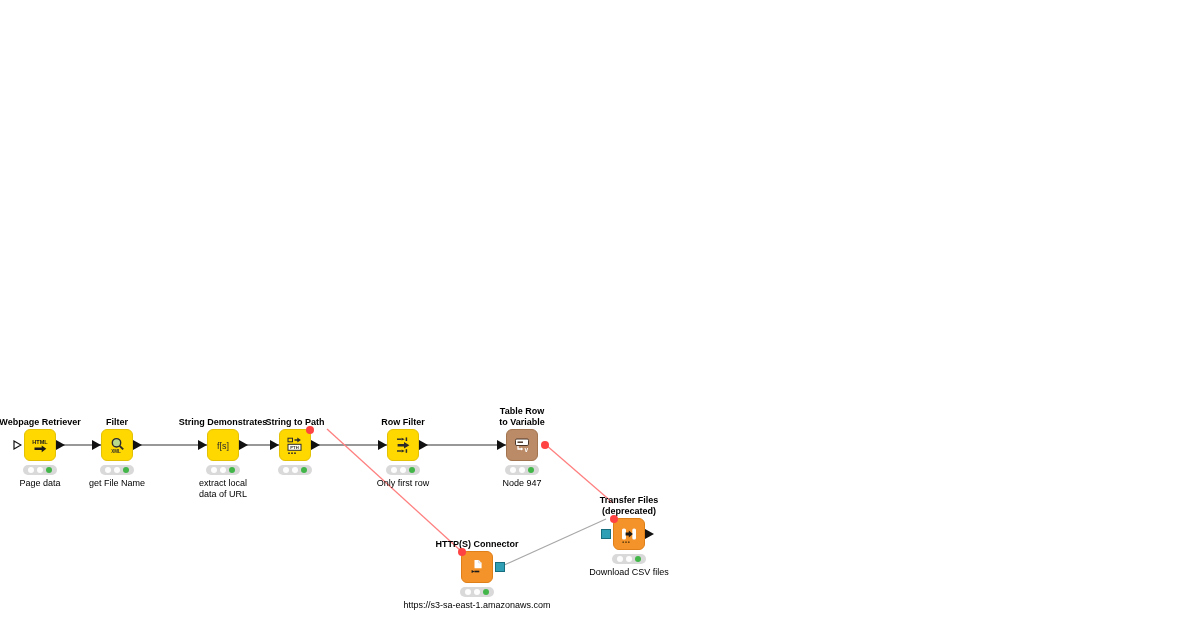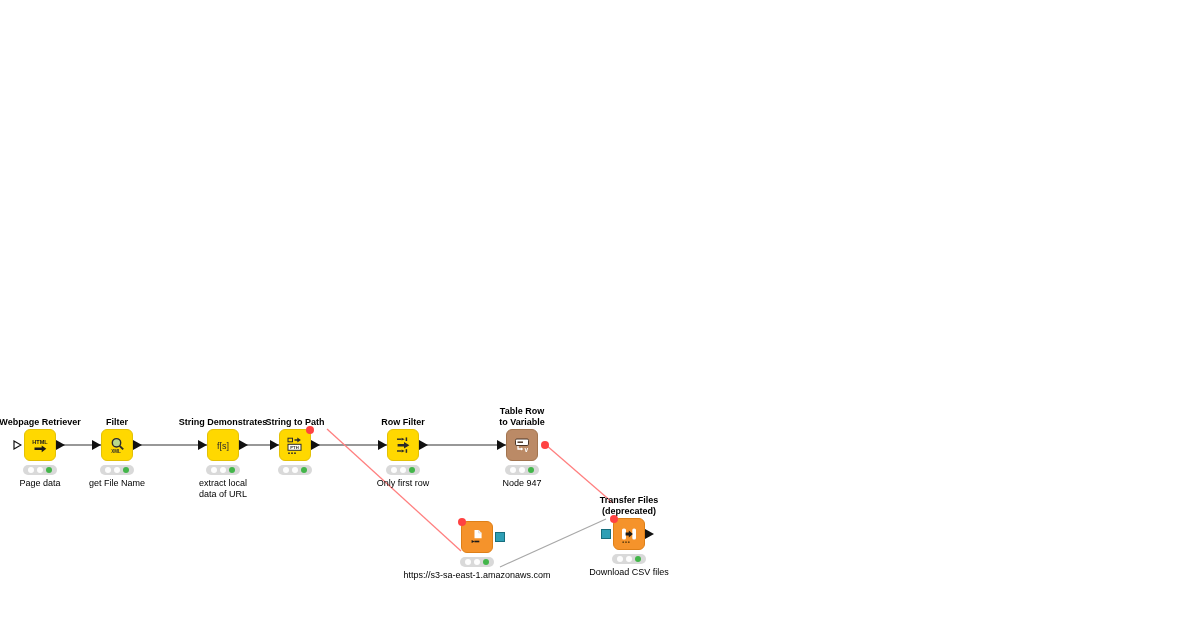--- a/index.html
+++ b/index.html
@@ -216,20 +216,21 @@
     </div>
     <div class="traffic">
       <span class="dot"></span>
         <span class="dot"></span>
         <span class="dot green"></span>
       </div>
     <div class="node-label">Node 947</div>
   </div>
 
   <div class="node-group" style="left:377px; top:521px; width:200px;">
+    <div class="node-title">HTTP(S) Connector</div>
     <div class="node-box nb-orange">
       <span class="flow-dot flow-tl"></span>
       <svg width="20" height="20" viewBox="0 0 20 20">
         <path d="M7.5 3 h4.2 l2.9 2.9 v5.4 h-7.1 z" fill="#fff"></path>
         <path d="M11.7 3 v2.9 h2.9" fill="none" stroke="#d8d8d8" stroke-width="0.8"></path>
         <path d="M4.6 12.9 l3 1.6 -3 1.6 z" fill="#1a1a1a"></path>
         <line x1="7.4" y1="14.5" x2="12.3" y2="14.5" stroke="#1a1a1a" stroke-width="1.6"></line>
       </svg>
       <span class="fs-port fs-out"></span>
     </div>

